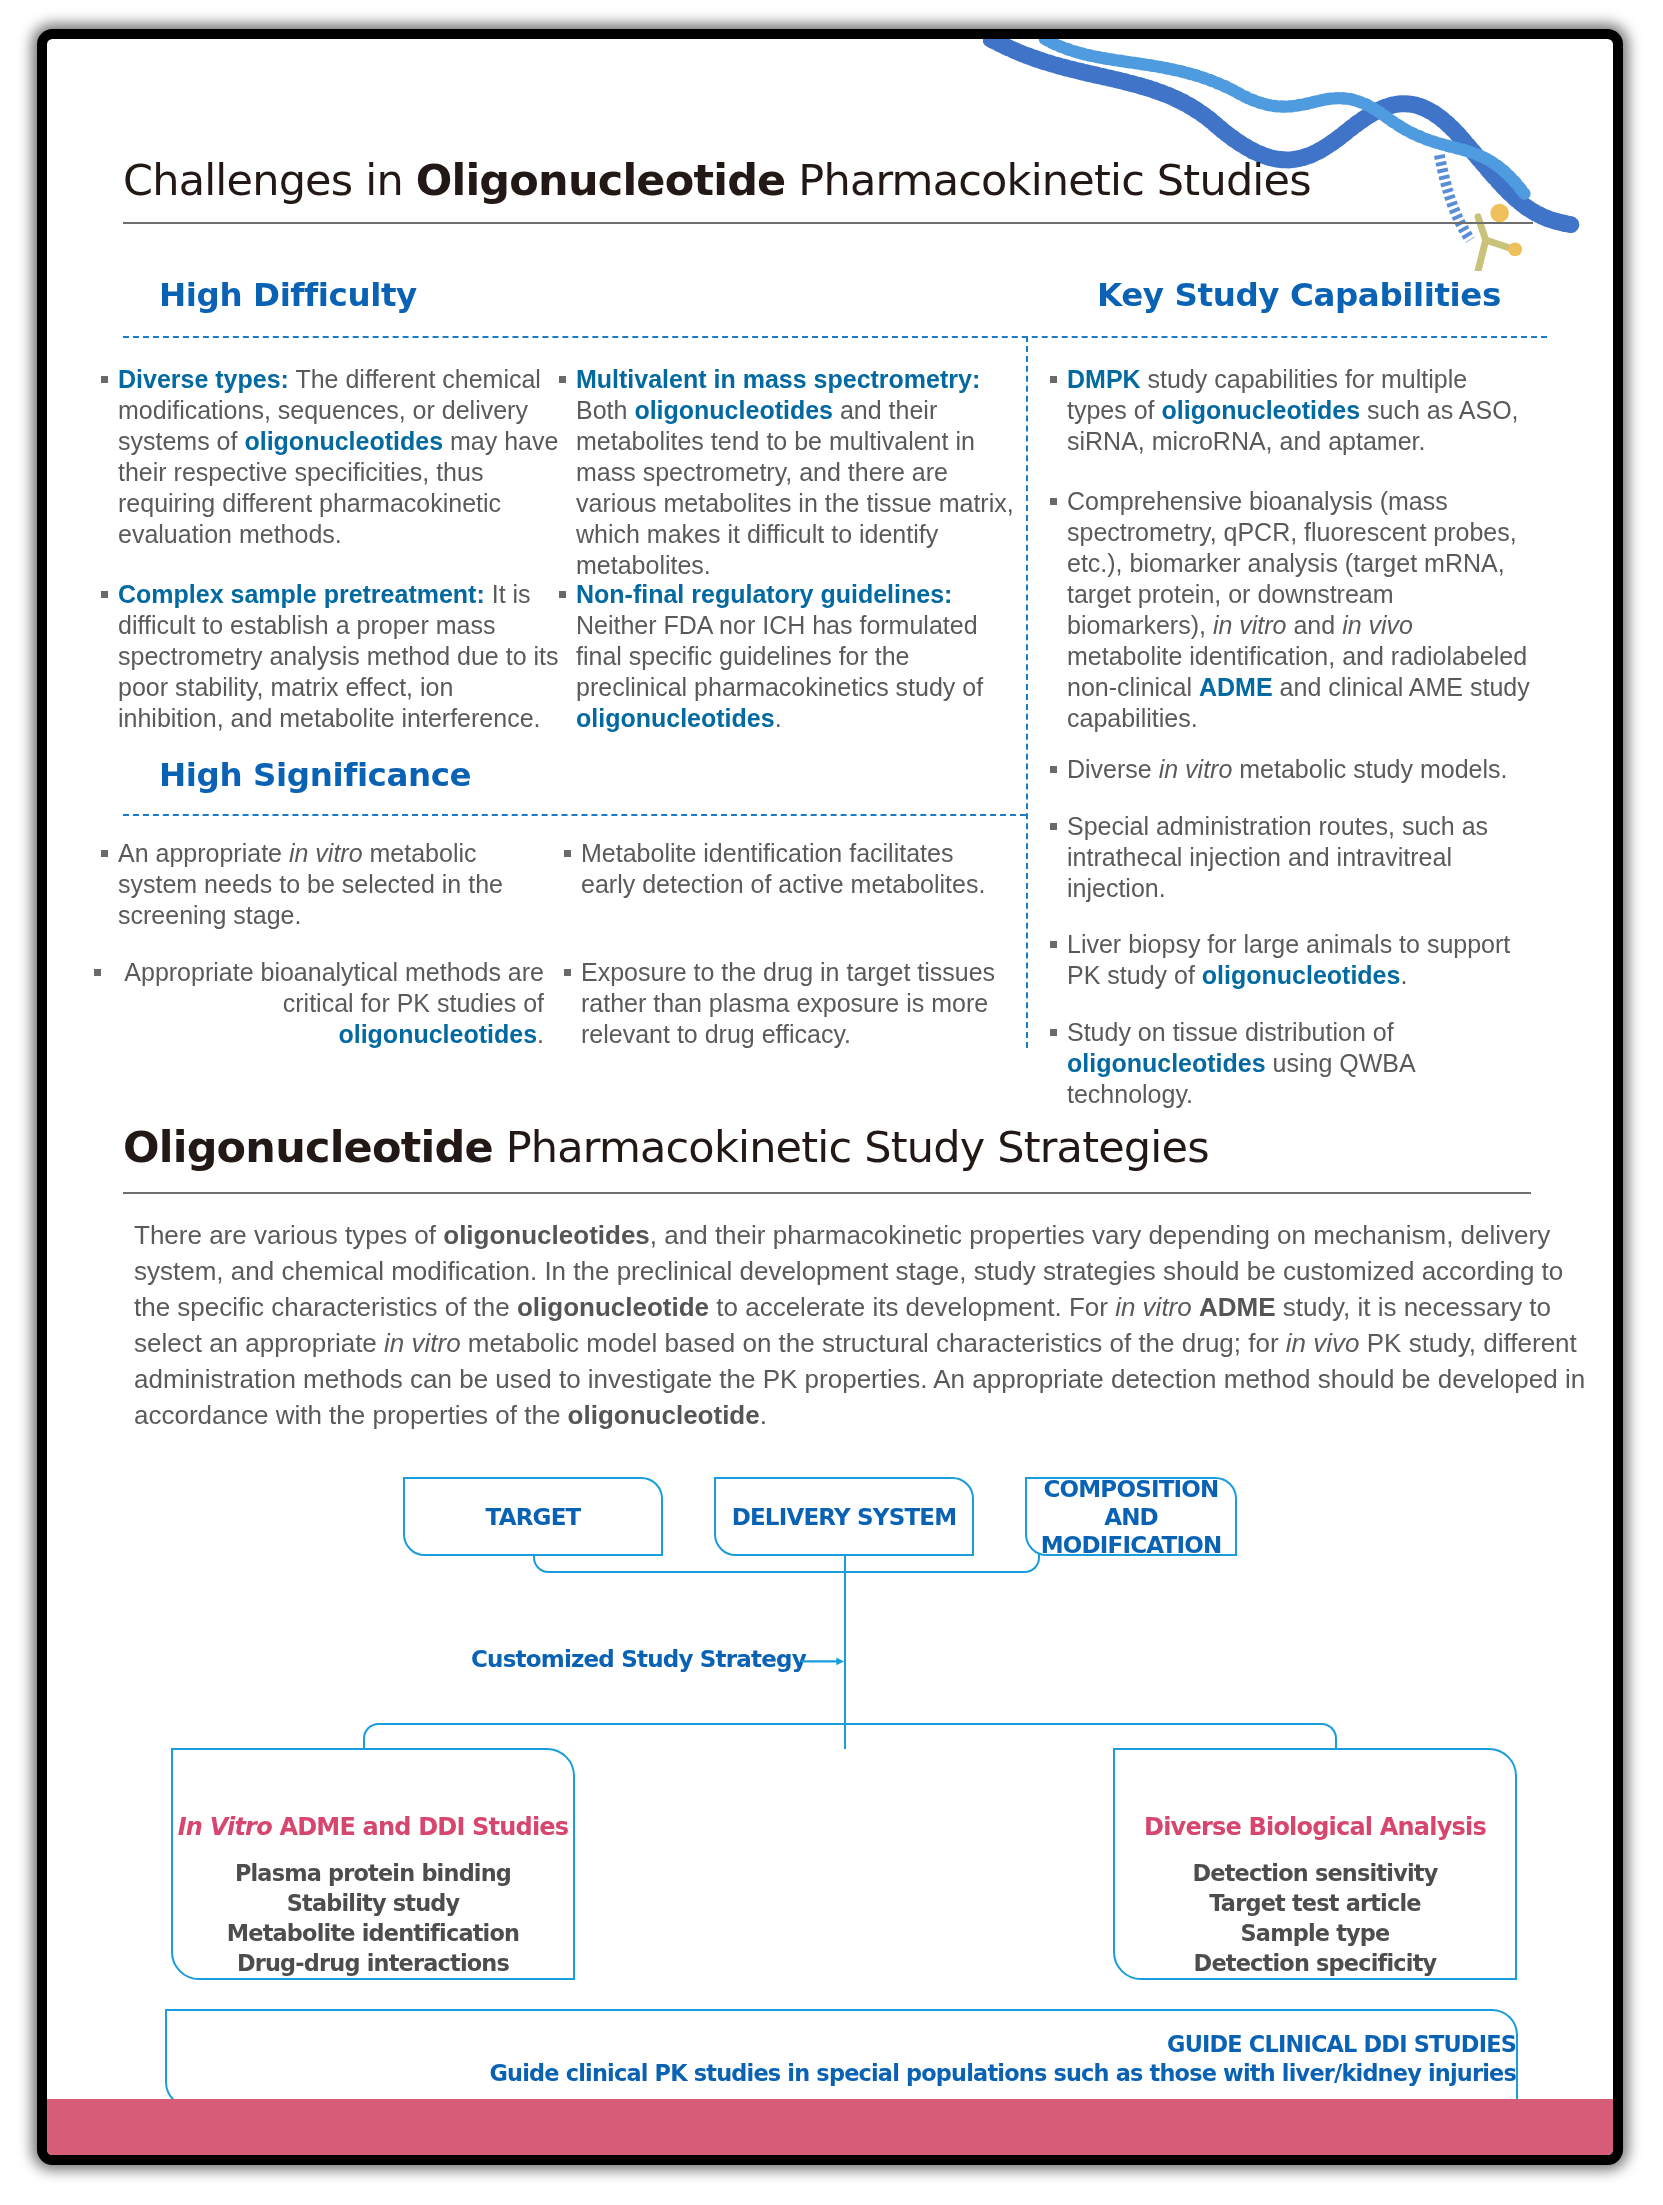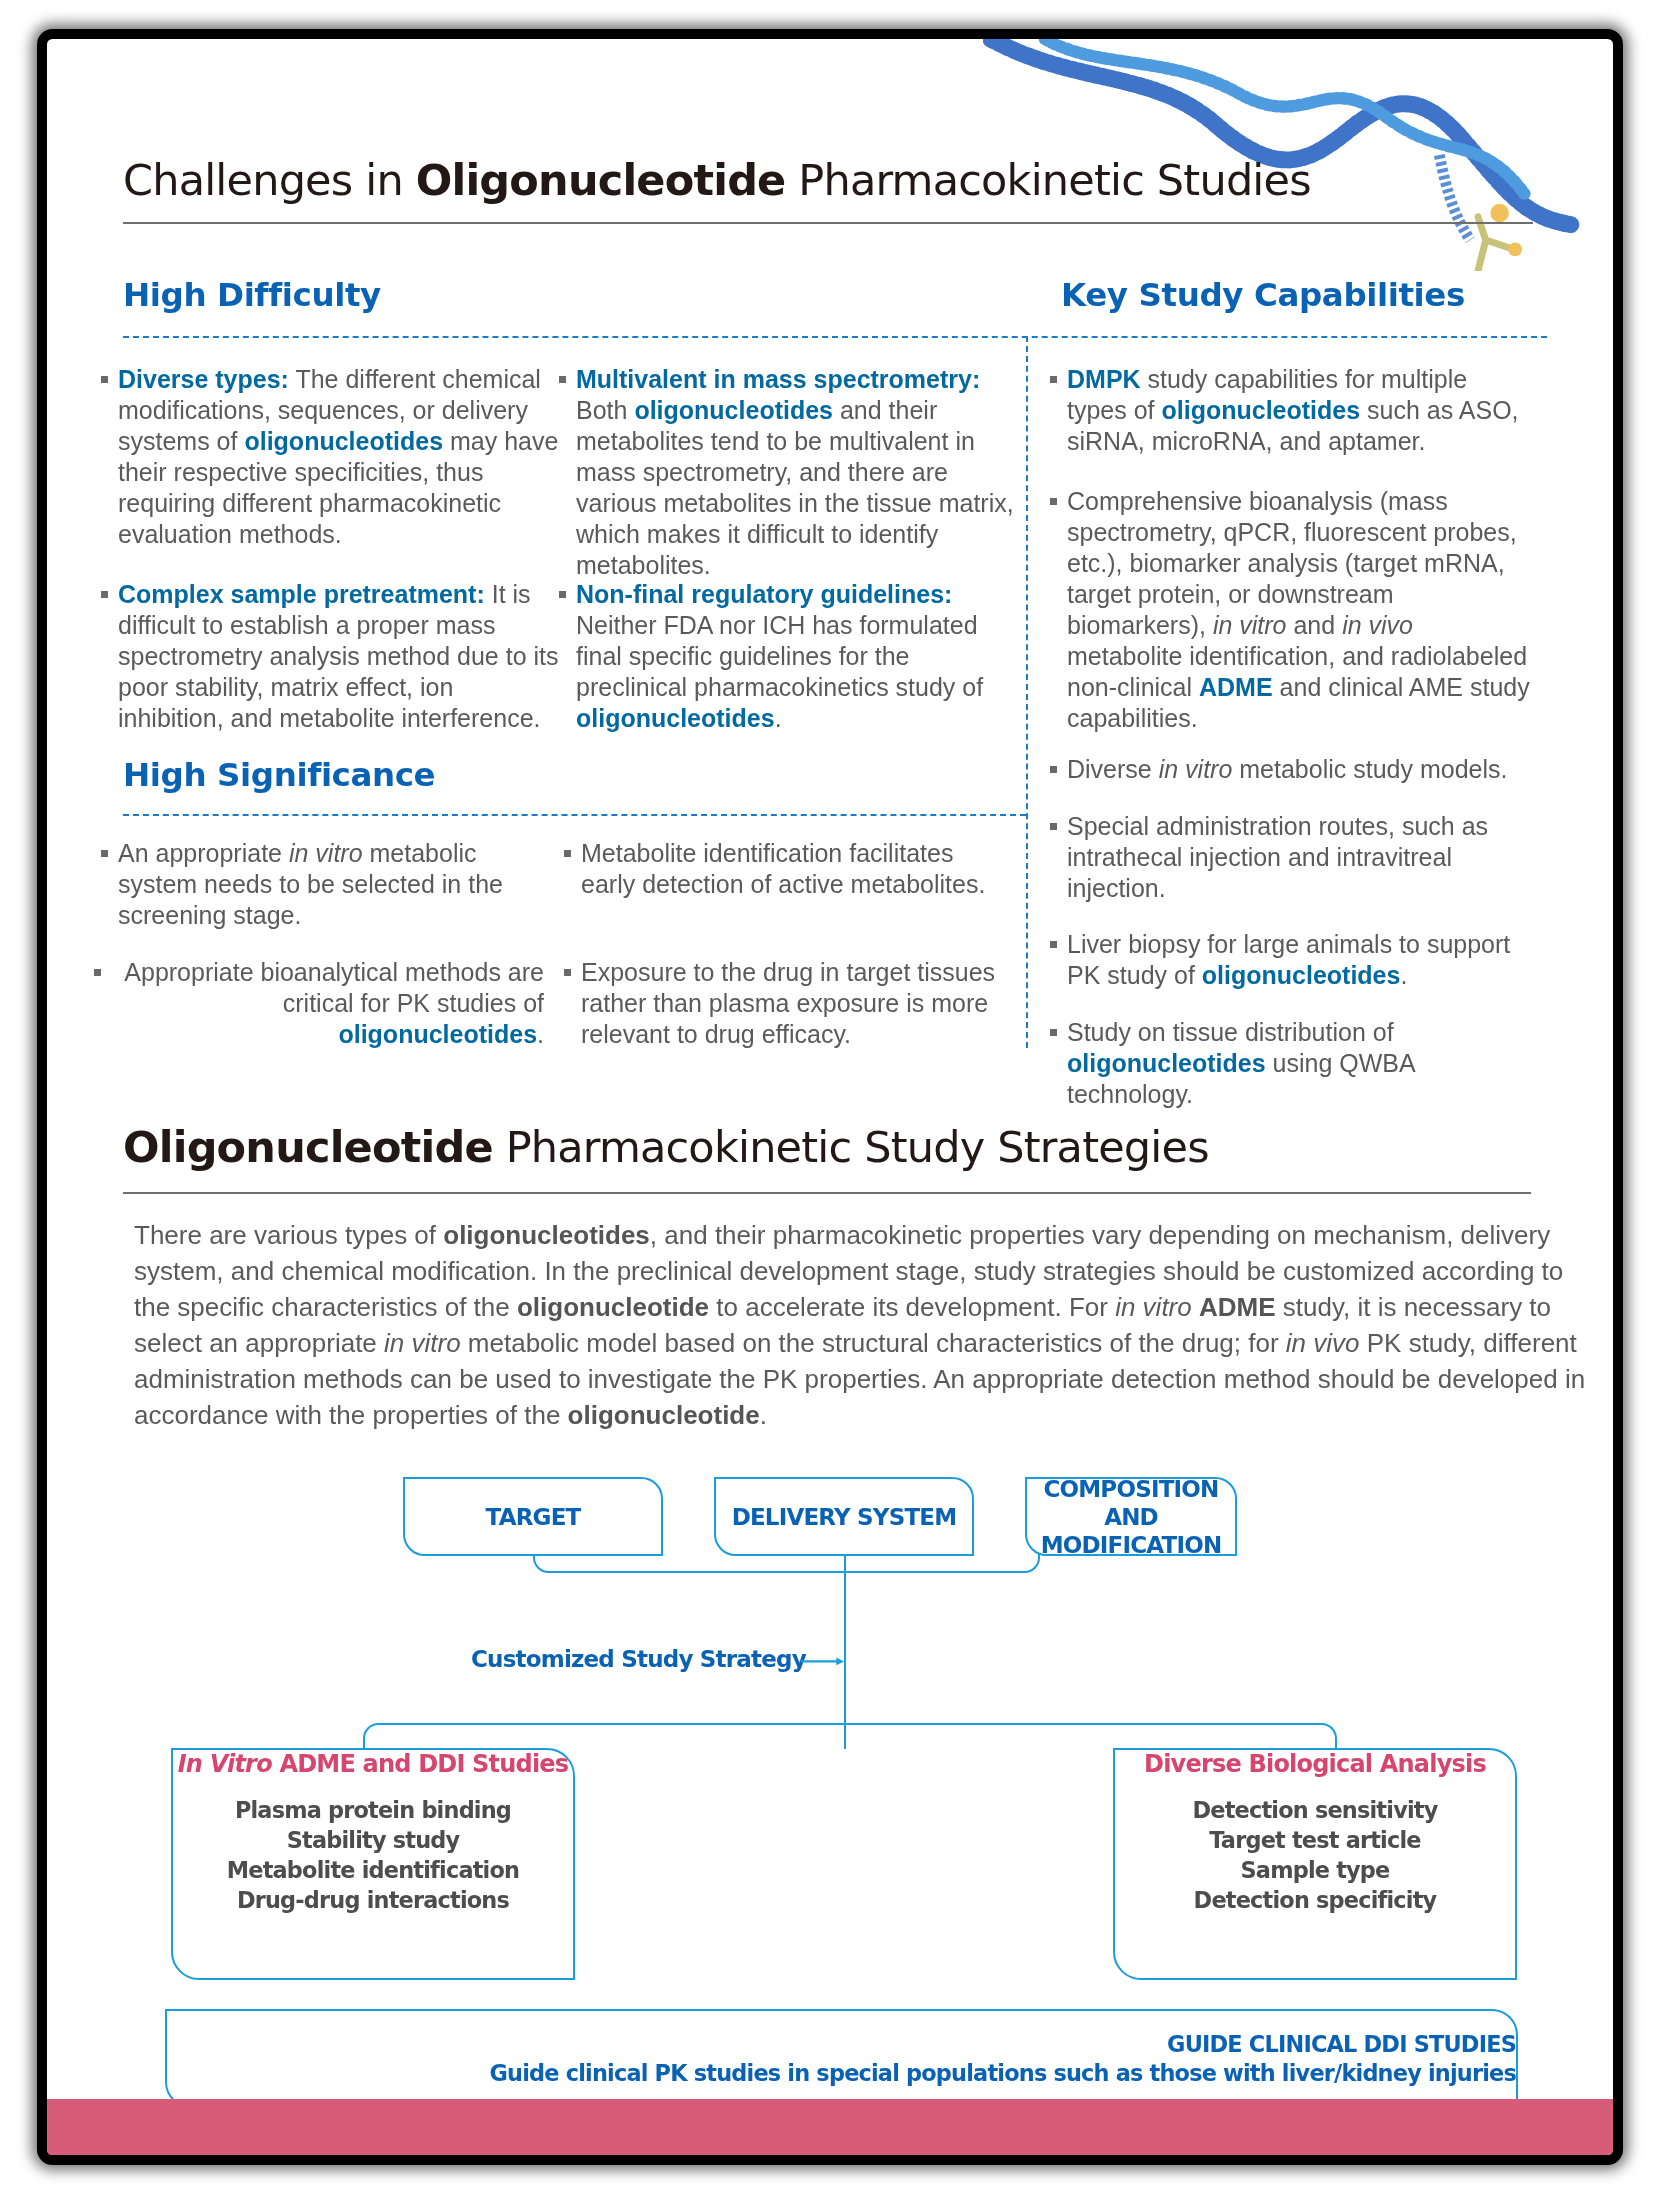--- a/index.html
+++ b/index.html
@@ -13,39 +13,39 @@
 
   
   .dna { position: absolute; left: 936px; top: 0; width: 642px; height: 232px; }
 
   .h1 { position: absolute; color: #221815; font-weight: 700; font-size: 43px;
         font-family: "DejaVu Sans", sans-serif; letter-spacing: -0.8px; white-space: nowrap; }
   .h1 .light { font-weight: 400; }
   .rule { position: absolute; height: 2.3px; background: #6e6e6e; }
 
   .sec-h { position: absolute; color: #0a62b4; font-weight: 700; font-size: 32.5px;
-           font-family: "DejaVu Sans", sans-serif; letter-spacing: -0.4px; white-space: nowrap; }
+           font-family: "DejaVu Sans", sans-serif; letter-spacing: -0.4px; white-space: nowrap; margin-left: 36px; }
   .dash-h { position: absolute; height: 0; border-top: 2.3px dashed #1a7cc9; }
   .dash-v { position: absolute; width: 0; border-left: 2.3px dashed #1a7cc9; }
 
   .bullet { position: absolute; color: #5a5a5a; font-size: 25px; line-height: 31px;
             font-family: "Liberation Sans", sans-serif; }
   .bullet .sq { position: absolute; left: -17px; top: 11.6px; width: 7px; height: 7px; background: #6a6a6a; }
   .bullet b { color: #0369a1; font-weight: 700; }
 
   .para { position: absolute; left: 87px; top: 1178px; width: 1455px; color: #5a5a5a;
           font-size: 26px; line-height: 36px; font-family: "Liberation Sans", sans-serif; }
   .para b { font-weight: 700; color: #555; }
 
   
   .box { position: absolute; border: 2.3px solid #1a9ddc; background: #fff; box-sizing: border-box;
          display: flex; flex-direction: column; align-items: center; justify-content: center;
          text-align: center; }
   .box.top { border-radius: 0 21.7px 0 21.7px; }
-  .box.mid { border-radius: 0 28px 0 28px; justify-content: flex-start; }
+  .box.mid { border-radius: 0 28px 0 28px; justify-content: flex-end; padding-top: 28px; }
   .box.bottom { border-radius: 0 26px 0 26px; }
   .top-label { color: #0a62b4; font-weight: 700; font-size: 23px; line-height: 28px;
                font-family: "DejaVu Sans", sans-serif; letter-spacing: -0.8px; }
   .mid-title { color: #d6466e; font-weight: 700; font-size: 24px; margin-bottom: 17px;
                font-family: "DejaVu Sans", sans-serif; letter-spacing: -0.8px; }
   .mid-item { color: #4d4d4d; font-weight: 700; font-size: 22.4px; line-height: 30px;
               font-family: "DejaVu Sans", sans-serif; letter-spacing: -0.8px; white-space: nowrap; }
   .bottom-line { color: #0a62b4; font-weight: 700; font-size: 22.4px; line-height: 29px;
                  font-family: "DejaVu Sans", sans-serif; letter-spacing: -0.8px; }
   .connector { position: absolute; border-color: #1a9ddc; border-style: solid; border-width: 0; }

